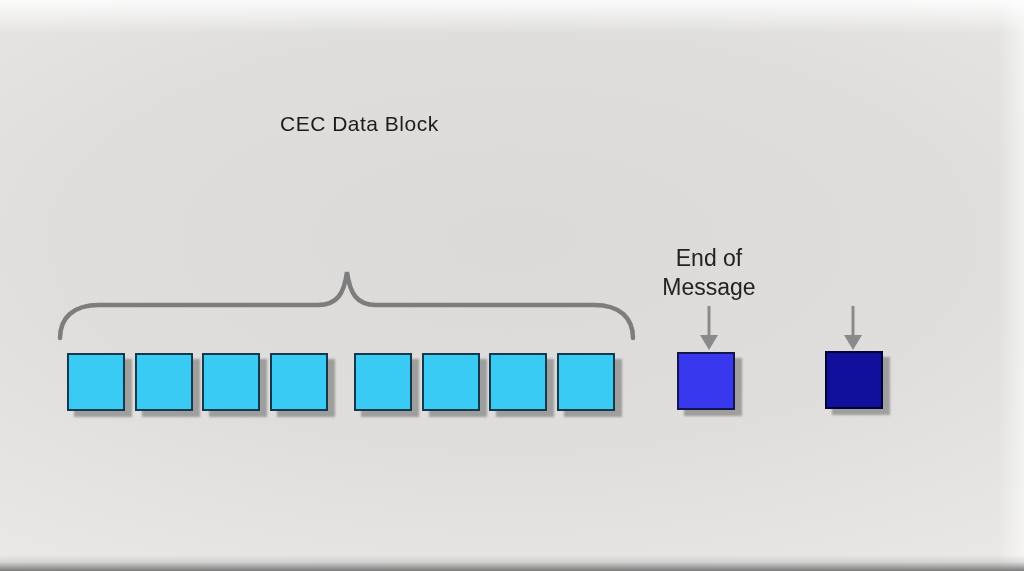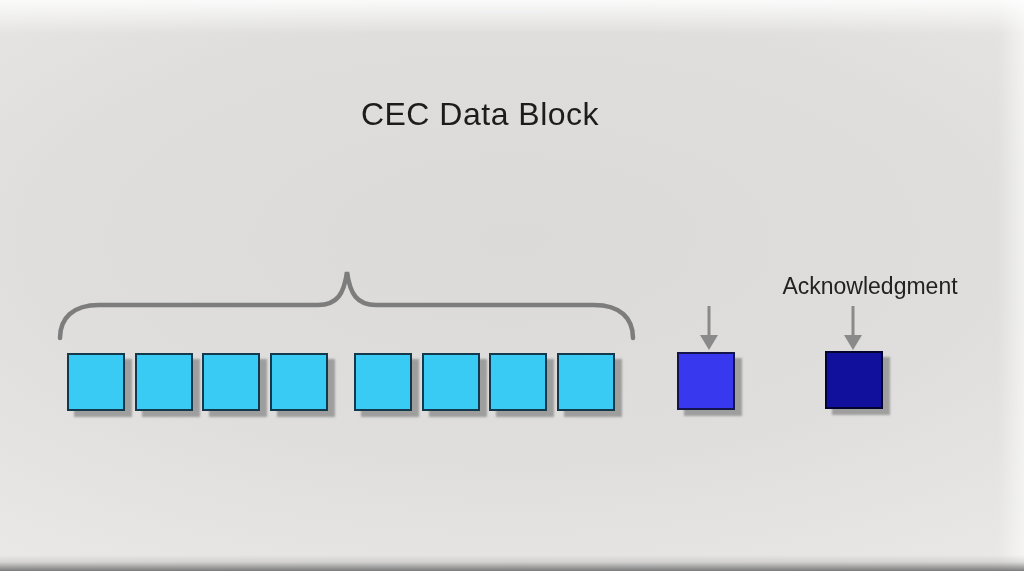--- a/index.html
+++ b/index.html
@@ -16,25 +16,25 @@
     background:
       linear-gradient(to bottom, rgba(255,255,255,0.85), rgba(255,255,255,0) 34px),
       linear-gradient(to top, rgba(104,104,104,0.85), rgba(150,150,150,0.25) 9px, rgba(190,190,190,0) 16px),
       linear-gradient(to left, rgba(255,255,255,0.55), rgba(255,255,255,0) 26px),
       radial-gradient(ellipse 115% 95% at 50% 42%, #dbdad9 0%, #dfdedd 40%, #e9e8e6 72%, #f7f6f5 95%, #fdfdfc 100%);
     color: #1e1e1e;
   }
 
   .title {
     position: absolute;
-    top: 96px;
+    top: 112px;
     left: 280px;
     width: 400px;
-    text-align: center;
-    font-size: 32px;
+    text-align: left;
+    font-size: 21px;
     letter-spacing: 0.5px;
     color: #1c1c1c;
   }
 
   .label {
     position: absolute;
     text-align: center;
     color: #222222;
   }
   .label-info {
@@ -107,22 +107,23 @@
   }
 </style>
 </head>
 <body>
 
 <div class="canvas">
 
   <div class="title">CEC Data Block</div>
 
 
+  <div class="label label-eom">End of
+Message</div>
 
-  <div class="label label-ack">Acknowledgment</div>
 
   <svg class="annotations" viewBox="0 0 1024 571">
     <path d="M 60 338
              C 60 318, 73 305, 99 305
              L 318 305
              C 337 305, 344 294, 347 272
              C 350 294, 357 305, 376 305
              L 594 305
              C 620 305, 633 318, 633 338" fill="none" class="annot-stroke" stroke="#7d7d7d" stroke-width="4.5" stroke-linecap="round"></path>
 

